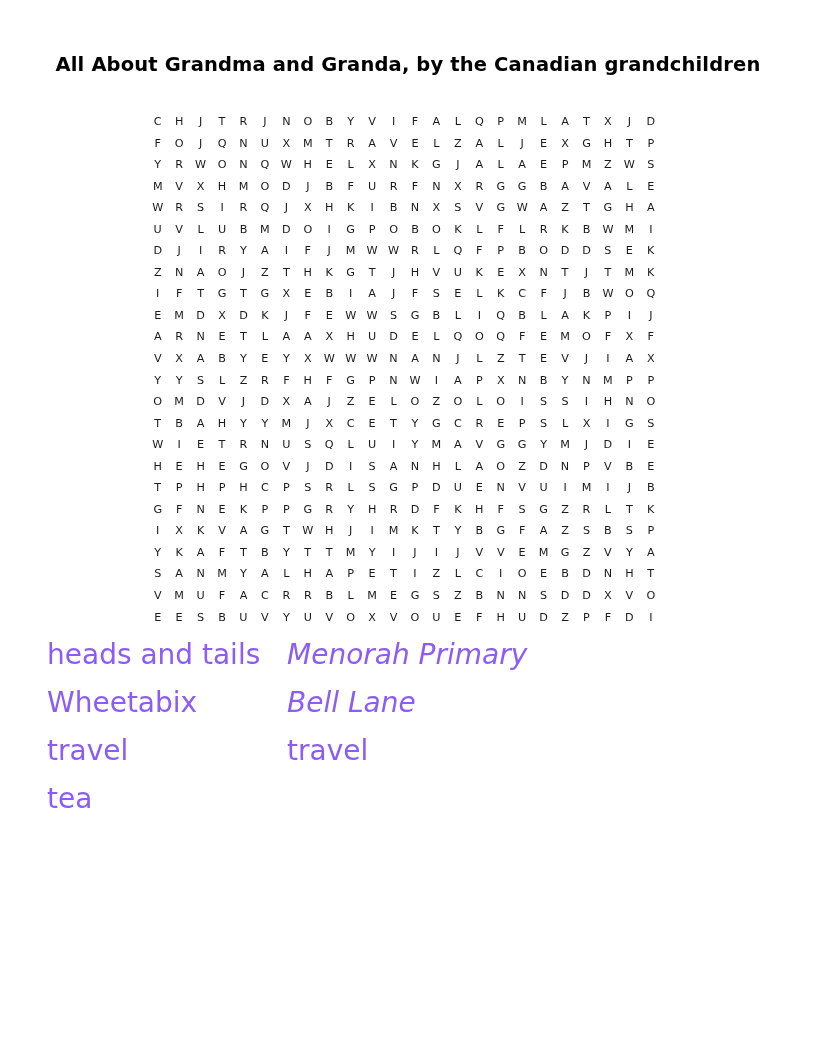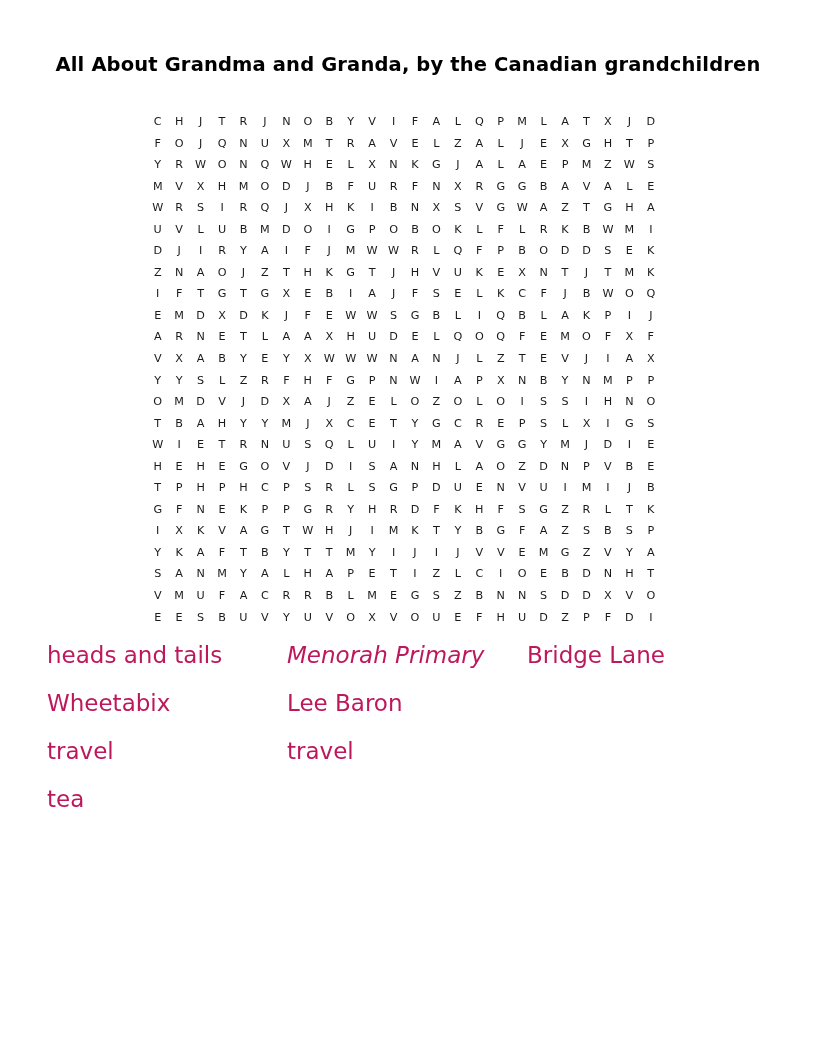--- a/index.html
+++ b/index.html
@@ -73,23 +73,23 @@
     top: 640px;
     width: 700px;
   }
   .word-row {
     display: flex;
     height: 48px;
     align-items: flex-start;
   }
   .word-cell {
     font-family: "DejaVu Sans", sans-serif;
-    font-size: 23px;
+    font-size: 28px;
     font-weight: 400;
-    color: #be185d;
+    color: #8b5cf6;
     line-height: 30px;
     white-space: nowrap;
   }
   .word-cell.col0 { width: 240px; }
   .word-cell.col1 { width: 240px; font-style: italic; }
   .word-cell.col2 { width: 220px; }
   .word-cell.empty { color: transparent; }
 </style>
 </head>
 <body>
@@ -722,25 +722,24 @@
         <div class="grid-cell">F</div>
         <div class="grid-cell">D</div>
         <div class="grid-cell">I</div>
       </div>
     </div>
 
   <div id="word-list">
       <div class="word-row">
         <div class="word-cell col0">heads and tails</div>
         <div class="word-cell col1">Menorah Primary</div>
-        <div class="word-cell col2">Bridge Lane</div>
       </div>
       <div class="word-row">
         <div class="word-cell col0">Wheetabix</div>
-        <div class="word-cell col2">Lee Baron</div>
+        <div class="word-cell col1">Bell Lane</div>
       </div>
       <div class="word-row">
         <div class="word-cell col0">travel</div>
         <div class="word-cell col2">travel</div>
       </div>
       <div class="word-row">
         <div class="word-cell col0">tea</div>
         <div class="word-cell col1 empty"></div>
         <div class="word-cell col2 empty"></div>
       </div>

